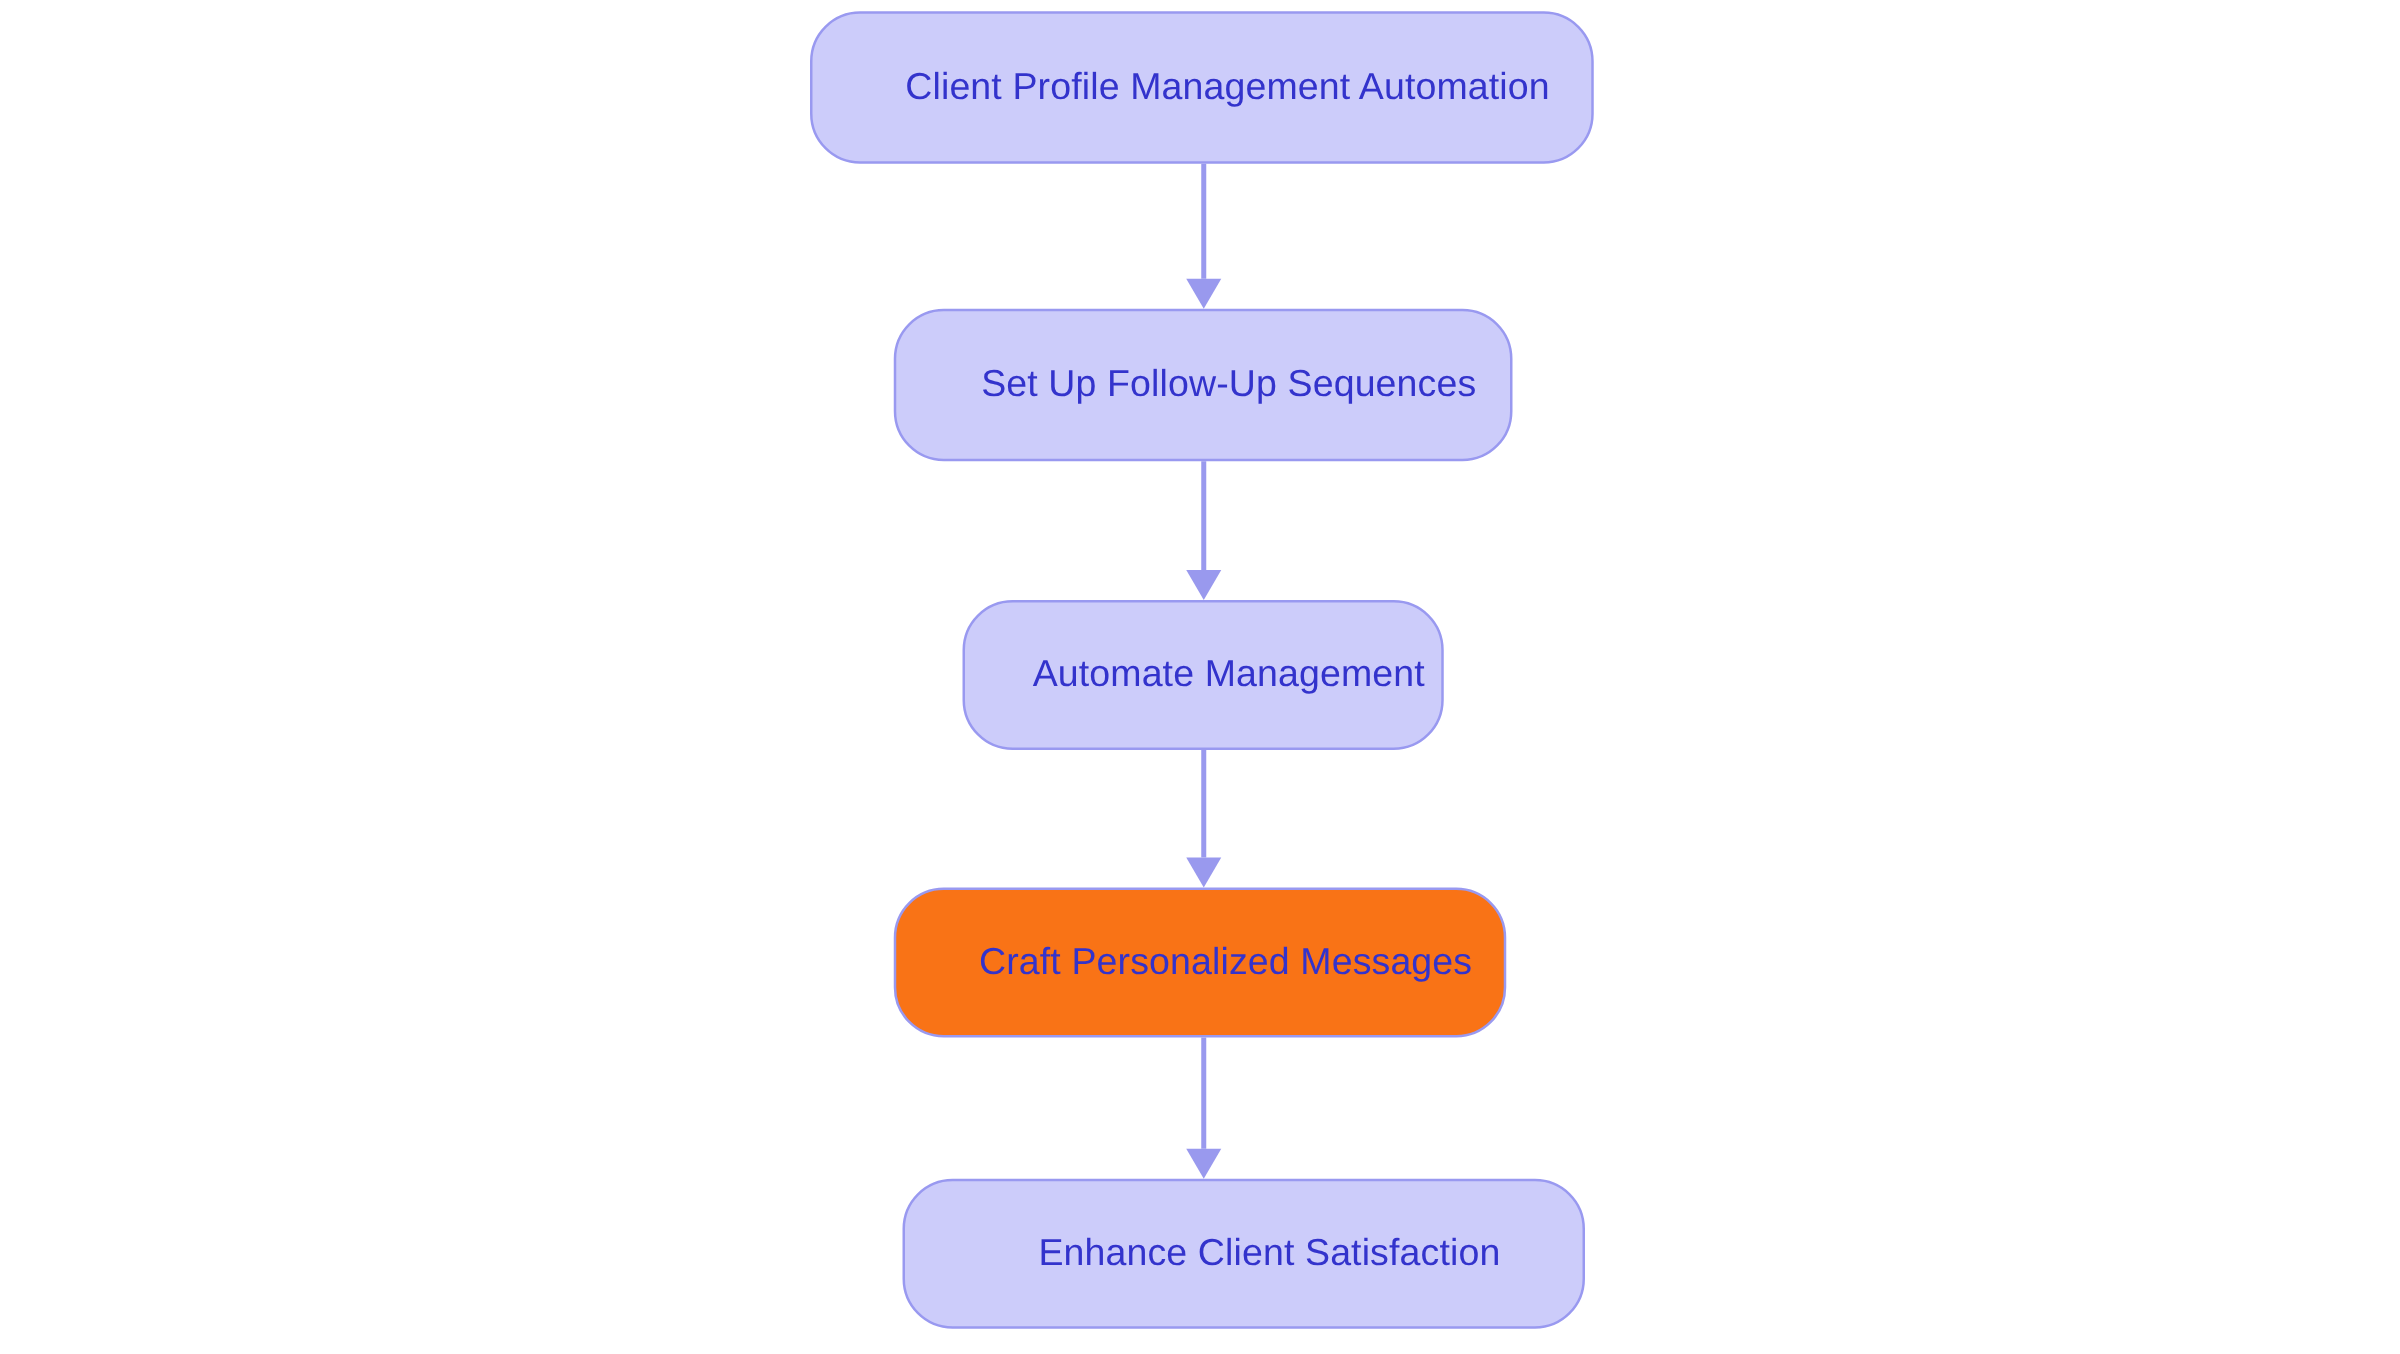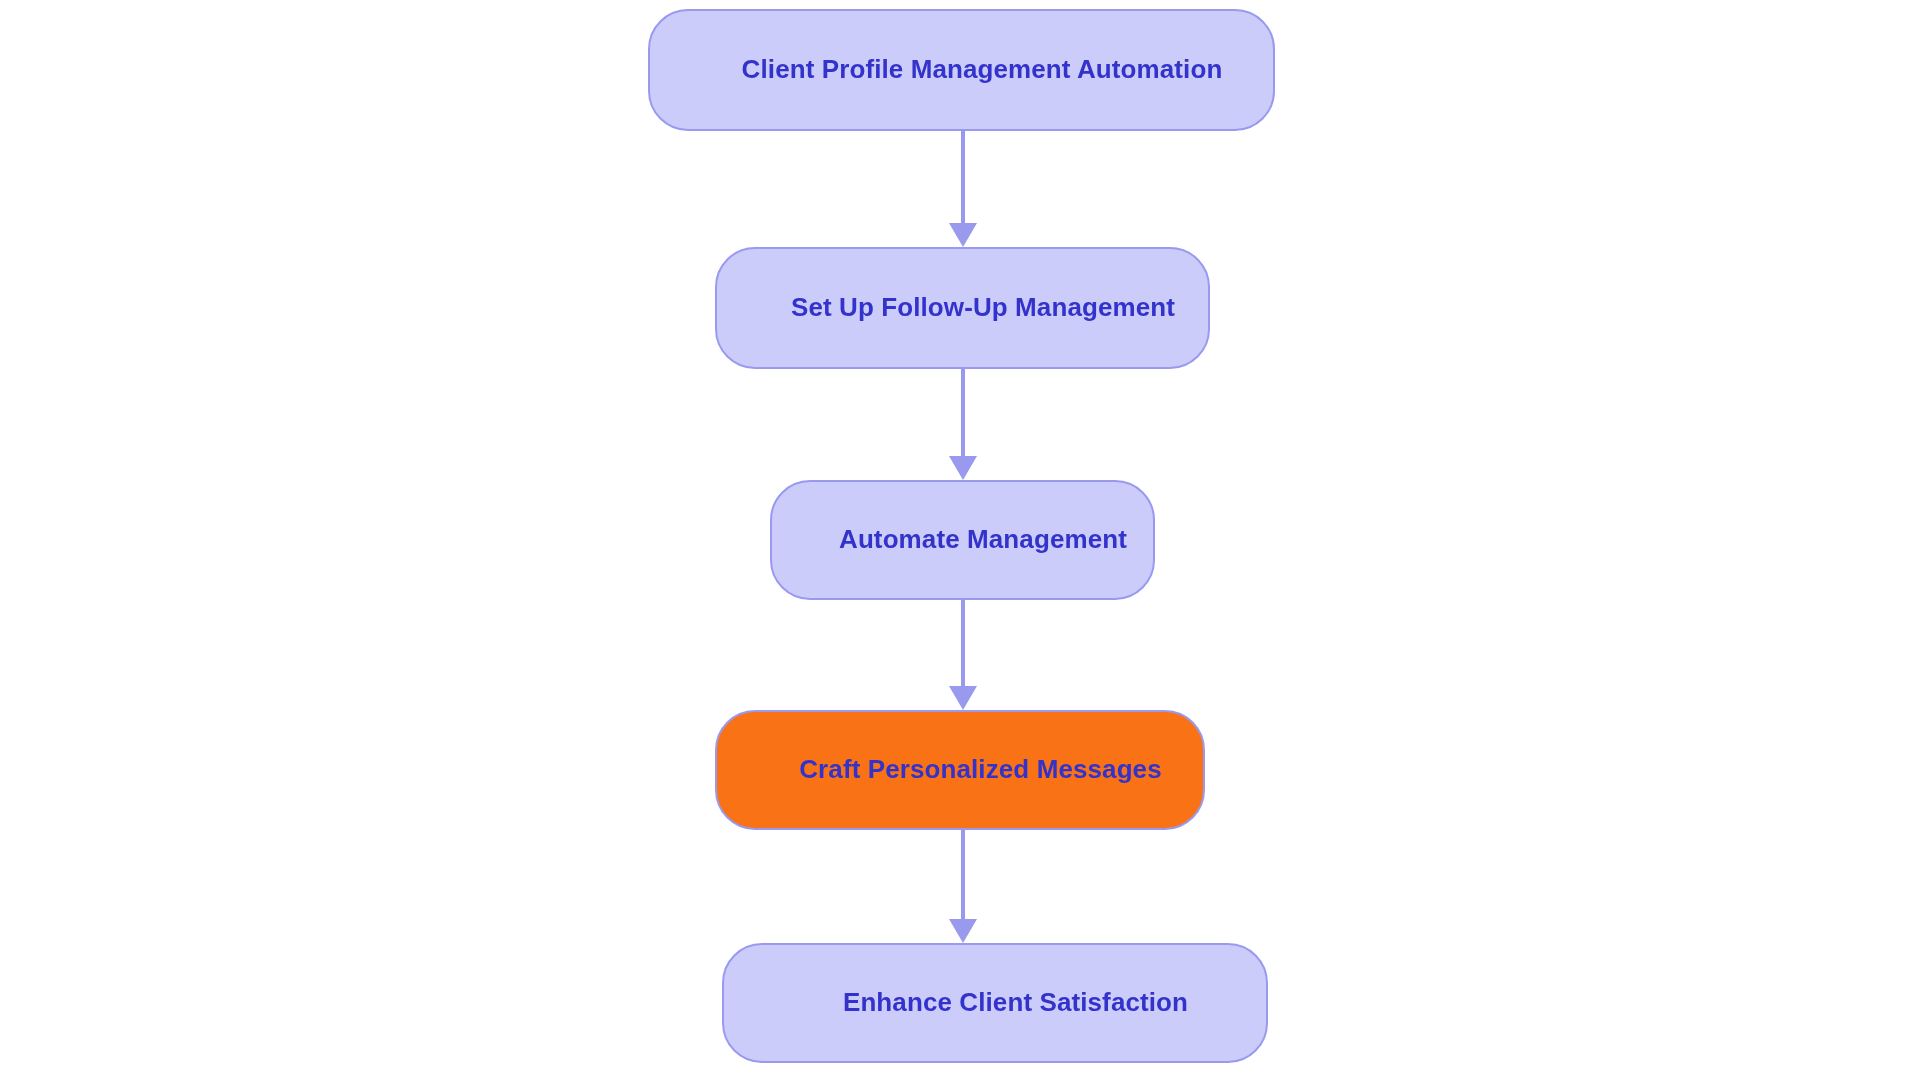--- a/index.html
+++ b/index.html
@@ -29,22 +29,22 @@
     border: 2px solid #9999f0;
     border-radius: 40px;
     display: flex;
     align-items: center;
     justify-content: center;
     text-align: center;
   }
 
   .flow-node-label {
     color: #3333cc;
-    font-size: 26px;
-    font-weight: 700;
+    font-size: 30px;
+    font-weight: 400;
     line-height: 1.2;
     letter-spacing: 0.1px;
     white-space: nowrap;
     font-family: "Liberation Sans", "DejaVu Sans", sans-serif;
     margin-left: 41px;
   }
 
   .flow-edge {
     position: absolute;
     pointer-events: none;
@@ -94,21 +94,21 @@
   <div class="flow-edge" style="left: 949px; top: 830px; width: 28px; height: 113px;">
     <div class="edge-line" style="background: rgb(153, 153, 238); height: 89px;"></div>
     <div class="edge-head" style="border-top-color: rgb(153, 153, 238);"></div>
   </div>
 
   <div class="flow-node" style="left: 648px; top: 9px; width: 627px; height: 122px; background: rgb(204, 204, 250); border-color: rgb(153, 153, 240);">
     <span class="flow-node-label" style="color: rgb(51, 51, 204);">Client Profile Management Automation</span>
   </div>
 
   <div class="flow-node" style="left: 715px; top: 247px; width: 495px; height: 122px; background: rgb(204, 204, 250); border-color: rgb(153, 153, 240);">
-    <span class="flow-node-label" style="color: rgb(51, 51, 204);">Set Up Follow-Up Management</span>
+    <span class="flow-node-label" style="color: rgb(51, 51, 204);">Set Up Follow-Up Sequences</span>
   </div>
 
   <div class="flow-node" style="left: 770px; top: 480px; width: 385px; height: 120px; background: rgb(204, 204, 250); border-color: rgb(153, 153, 240);">
     <span class="flow-node-label" style="color: rgb(51, 51, 204);">Automate Management</span>
   </div>
 
   <div class="flow-node" style="left: 715px; top: 710px; width: 490px; height: 120px; background: #f97316; border-color: rgb(153, 153, 240);">
     <span class="flow-node-label" style="color: rgb(51, 51, 204);">Craft Personalized Messages</span>
   </div>
 

